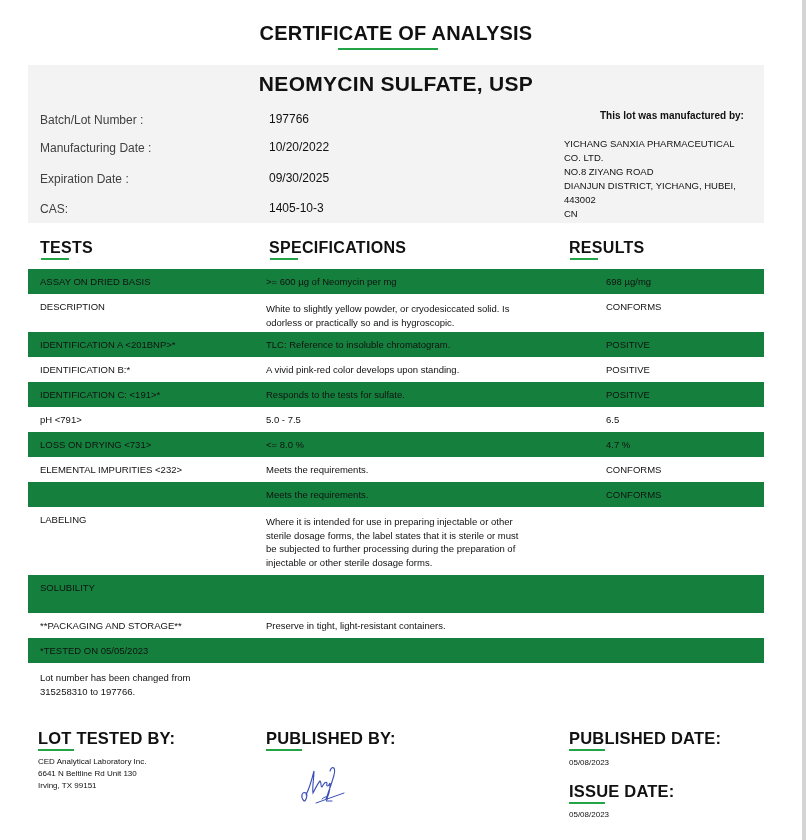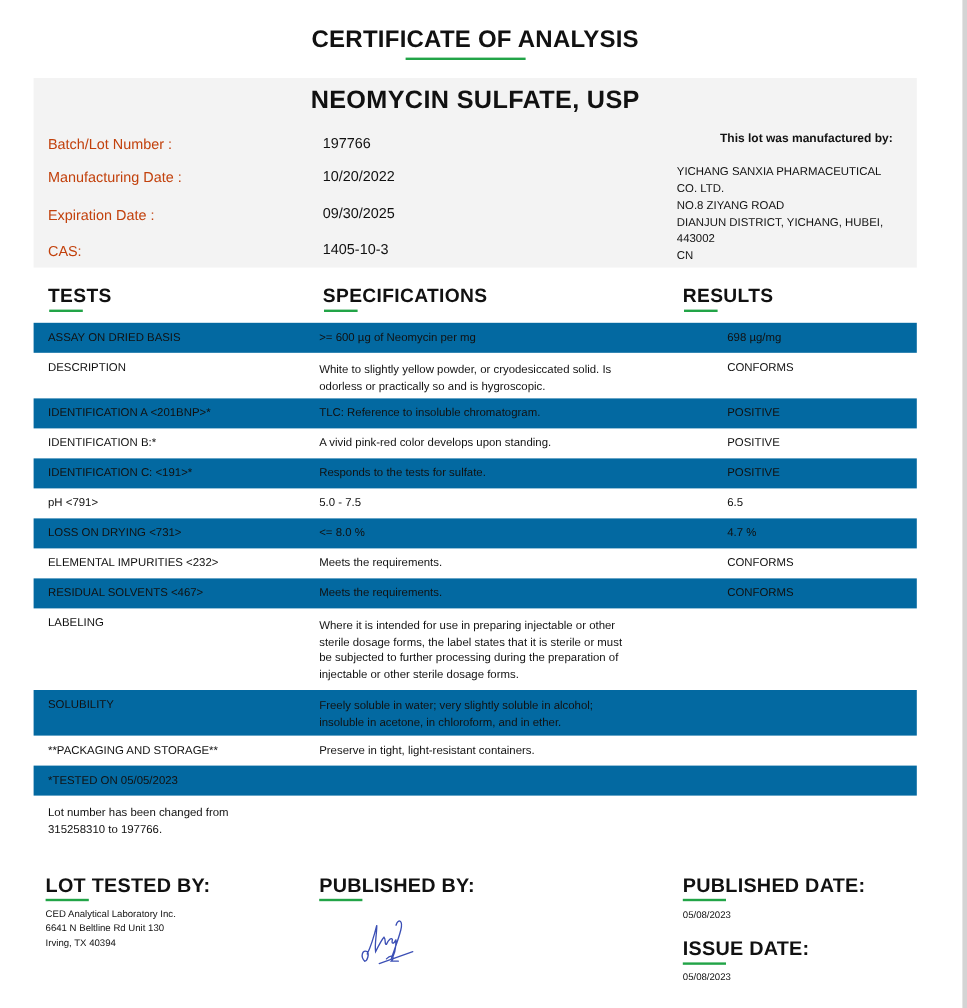--- a/index.html
+++ b/index.html
@@ -3,28 +3,28 @@
   <meta charset="utf-8">
   <style>
     * { box-sizing: border-box; margin: 0; padding: 0; }
     html, body { width: 806px; height: 840px; background: #ffffff; overflow: hidden; }
     body { font-family: "Liberation Sans", sans-serif; color: #111; position: relative; }
     .scrollbar-track { position: absolute; right: 0; top: 0; width: 4px; height: 840px; background: #d4d4d4; }
     .doc-title { position: absolute; left: 0; top: 22px; width: 792px; text-align: center; font-weight: bold; font-size: 20px; letter-spacing: 0.2px; color: #111; }
     .title-underline { position: absolute; left: 338px; top: 48px; width: 100px; height: 2px; background: #22a447; }
     .product-box { position: absolute; left: 28px; top: 65px; width: 736px; height: 158px; background: #f3f3f3; }
     .product-name { position: absolute; left: 0; top: 7px; width: 100%; text-align: center; font-weight: bold; font-size: 21px; letter-spacing: 0.3px; }
-    .info-label { position: absolute; left: 12px; font-size: 12px; color: #c2410c; }
+    .info-label { position: absolute; left: 12px; font-size: 12px; color: #404040; }
     .info-value { position: absolute; left: 241px; font-size: 12px; color: #111; }
     .mfg-head { position: absolute; left: 536px; top: 45px; font-size: 10px; font-weight: bold; margin-left: 36px; }
     .mfg-lines { position: absolute; left: 536px; top: 72px; font-size: 9.5px; line-height: 14px; width: 190px; }
     .col-head { position: absolute; top: 239px; font-weight: bold; font-size: 16px; letter-spacing: 0.3px; }
     .col-ul { position: absolute; top: 258px; width: 28px; height: 2px; background: #22a447; }
     .row { position: absolute; left: 28px; width: 736px; font-size: 9.5px; color: #111; }
-    .row.shade { background: #0369a1; }
+    .row.shade { background: #15803d; }
     .cell { position: absolute; top: 0; line-height: 13.5px; }
     .c1 { left: 12px; width: 220px; }
     .c2 { left: 238px; width: 260px; }
     .c3 { left: 541px; width: 180px; margin-left: 37px; }
     .note { position: absolute; left: 40px; top: 671px; font-size: 9.5px; line-height: 13.5px; }
     .sec-head { position: absolute; font-weight: bold; font-size: 16.5px; letter-spacing: 0.2px; }
     .sec-ul { position: absolute; width: 36px; height: 2px; background: #22a447; }
     .small-text { position: absolute; font-size: 8px; line-height: 12px; color: #111; }
     .signature { position: absolute; left: 292px; top: 757px; width: 60px; height: 52px; }
   </style>
@@ -111,34 +111,32 @@
   <div class="cell c3" style="top:6px">4.7 %</div>
 </div>
 
 <div class="row" style="top:457px;height:25px">
   <div class="cell c1" style="top:6px">ELEMENTAL IMPURITIES &lt;232&gt;</div>
   <div class="cell c2" style="top:6px">Meets the requirements.</div>
   <div class="cell c3" style="top:6px">CONFORMS</div>
 </div>
 
 <div class="row shade" style="top:482px;height:25px">
-  <div class="cell c1" style="top:6px">RESIDUAL SOLVENTS &lt;467&gt;</div>
   <div class="cell c2" style="top:6px">Meets the requirements.</div>
   <div class="cell c3" style="top:6px">CONFORMS</div>
 </div>
 
 <div class="row" style="top:507px;height:68px">
   <div class="cell c1" style="top:6px">LABELING</div>
   <div class="cell c2" style="top:8px">Where it is intended for use in preparing injectable or other sterile dosage forms, the label states that it is sterile or must be subjected to further processing during the preparation of injectable or other sterile dosage forms.</div>
   <div class="cell c3" style="top:6px"></div>
 </div>
 
 <div class="row shade" style="top:575px;height:38px">
   <div class="cell c1" style="top:6px">SOLUBILITY</div>
-  <div class="cell c2" style="top:7px">Freely soluble in water; very slightly soluble in alcohol; insoluble in acetone, in chloroform, and in ether.</div>
   <div class="cell c3" style="top:6px"></div>
 </div>
 
 <div class="row" style="top:613px;height:25px">
   <div class="cell c1" style="top:6px">**PACKAGING AND STORAGE**</div>
   <div class="cell c2" style="top:6px">Preserve in tight, light-resistant containers.</div>
   <div class="cell c3" style="top:6px"></div>
 </div>
 
 <div class="row shade" style="top:638px;height:25px">
@@ -150,21 +148,21 @@
 <div class="note">
   <div>Lot number has been changed from</div>
   <div>315258310 to 197766.</div>
 </div>
 
 <div class="sec-head" style="left:38px;top:729px">LOT TESTED BY:</div>
 <div class="sec-ul" style="left:38px;top:749px"></div>
 <div class="small-text" style="left:38px;top:756px">
   <div>CED Analytical Laboratory Inc.</div>
   <div>6641 N Beltline Rd Unit 130</div>
-  <div>Irving, TX 40394</div>
+  <div>Irving, TX 99151</div>
 </div>
 
 <div class="sec-head" style="left:266px;top:729px">PUBLISHED BY:</div>
 <div class="sec-ul" style="left:266px;top:749px"></div>
 <svg class="signature" viewBox="0 0 60 52">
   <path d="M12 44 C 8 40, 10 34, 14 36 C 16 38, 14 44, 12 44 M 14 38 C 18 30, 20 22, 22 14 C 22 22, 20 30, 21 36 C 24 30, 26 26, 28 24 C 30 26, 28 30, 30 30 C 32 26, 34 24, 35 26 C 34 30, 36 30, 38 26 C 38 34, 36 40, 34 42 C 36 36, 40 26, 42 18 C 44 10, 40 8, 38 14" fill="none" stroke="#3b4fb5" stroke-width="1.1" stroke-linecap="round"></path>
   <path d="M 30 42 C 34 38, 38 40, 34 44 L 40 44" fill="none" stroke="#3b4fb5" stroke-width="1" stroke-linecap="round"></path>
   <path d="M 24 46 L 52 36" fill="none" stroke="#3b4fb5" stroke-width="1" stroke-linecap="round"></path>
 </svg>
 

